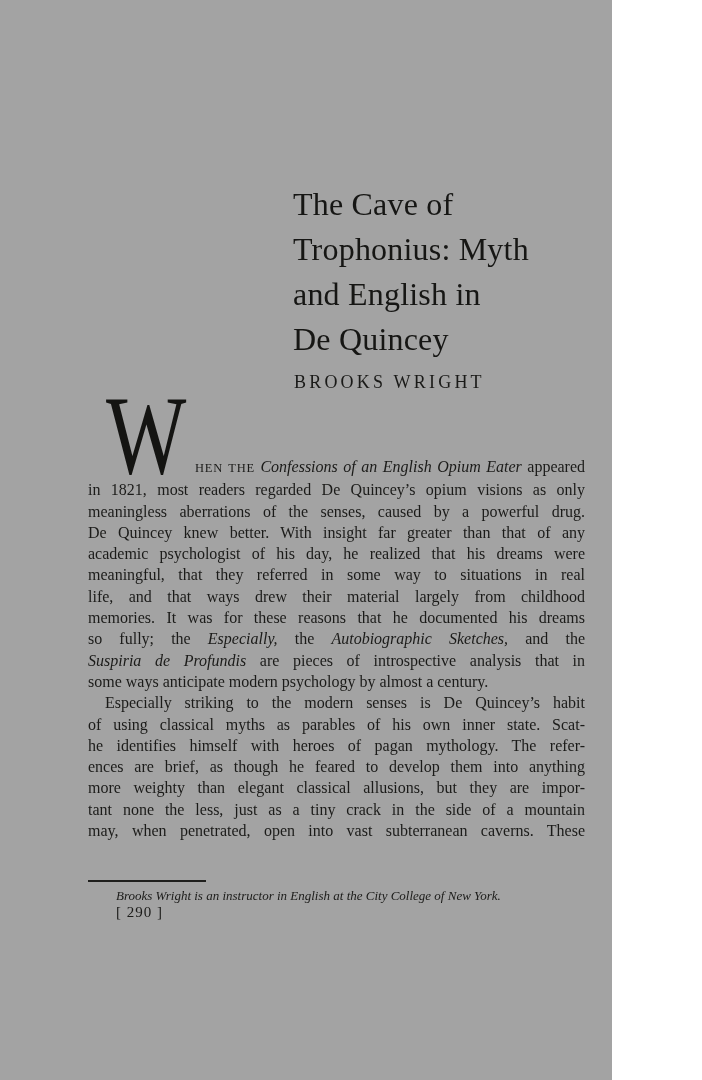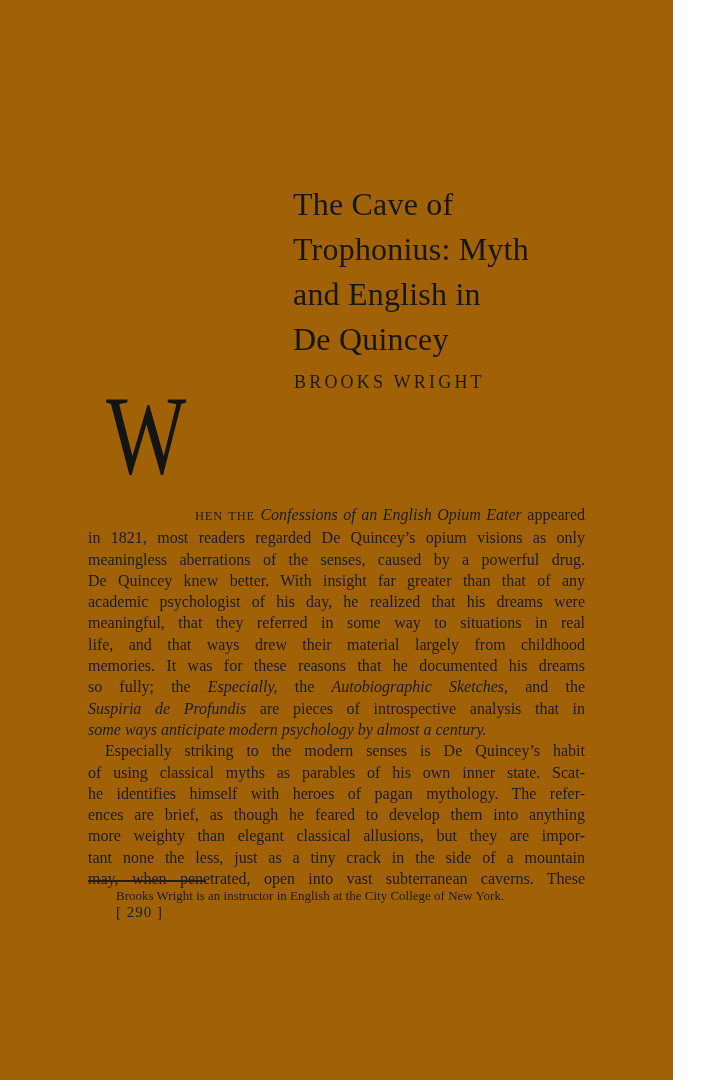--- a/index.html
+++ b/index.html
@@ -2,23 +2,23 @@
 <html><head>
 <meta charset="utf-8">
 <style>
   html, body {
     margin: 0;
     padding: 0;
     background: #ffffff;
   }
   .page {
     position: relative;
-    width: 673px;
+    width: 612px;
     height: 1080px;
-    background: #a16207;
+    background: #a3a3a3;
     overflow: hidden;
     font-family: "Liberation Serif", "DejaVu Serif", serif;
     color: #1a1a18;
   }
   
   .title-block {
     position: absolute;
     left: 293px;
     top: 182px;
     width: 330px;
@@ -57,40 +57,41 @@
     font-size: 16px;
     line-height: 21.3px;
     color: #1b1b19;
   }
   .para { margin: 0; }
   .line {
     text-align: justify;
     text-align-last: justify;
     white-space: normal;
   }
-  .line.flush-left { text-align-last: left; font-style: italic; }
+  .line.flush-left { text-align-last: left; }
   .i  { font-style: italic; }
   .sc { font-size: 12.5px; letter-spacing: 0.8px; }
   
   .footnote-rule {
     position: absolute;
     left: 88px;
     top: 880px;
     width: 118px;
     height: 2px;
     background: #1f1f1d;
   }
   .footnote {
     position: absolute;
     left: 116px;
     top: 888px;
     width: 470px;
     font-size: 13px;
     line-height: 16px;
     color: #1b1b19;
+    font-style: italic;
   }
   .page-number {
     position: absolute;
     left: 116px;
     top: 904px;
     font-size: 15px;
     letter-spacing: 1px;
     color: #1b1b19;
   }
 </style>
@@ -105,21 +106,21 @@
     <div>and English in</div>
     <div>De Quincey</div>
   </div>
 
   <div class="author">BROOKS WRIGHT</div>
 
   <span class="dropcap">W</span>
 
   <div class="body-text">
       <div class="para">
-        <div class="line" style="text-indent: 107px; margin-top: 48px;"><span class="sc">HEN THE </span><span class="i">Confessions of an English Opium Eater</span><span> appeared</span></div>
+        <div class="line" style="text-indent: 107px;"><span class="sc">HEN THE </span><span class="i">Confessions of an English Opium Eater</span><span> appeared</span></div>
         <div class="line"><span>in 1821, most readers regarded De Quincey’s opium visions as only</span></div>
         <div class="line"><span>meaningless aberrations of the senses, caused by a powerful drug.</span></div>
         <div class="line"><span>De Quincey knew better. With insight far greater than that of any</span></div>
         <div class="line"><span>academic psychologist of his day, he realized that his dreams were</span></div>
         <div class="line"><span>meaningful, that they referred in some way to situations in real</span></div>
         <div class="line"><span>life, and that ways drew their material largely from childhood</span></div>
         <div class="line"><span>memories. It was for these reasons that he documented his dreams</span></div>
         <div class="line"><span>so fully; the </span><span class="i">Especially,</span><span> the </span><span class="i">Autobiographic Sketches,</span><span> and the</span></div>
         <div class="line"><span class="i">Suspiria de Profundis</span><span> are pieces of introspective analysis that in</span></div>
         <div class="line flush-left"><span>some ways anticipate modern psychology by almost a century.</span></div>

